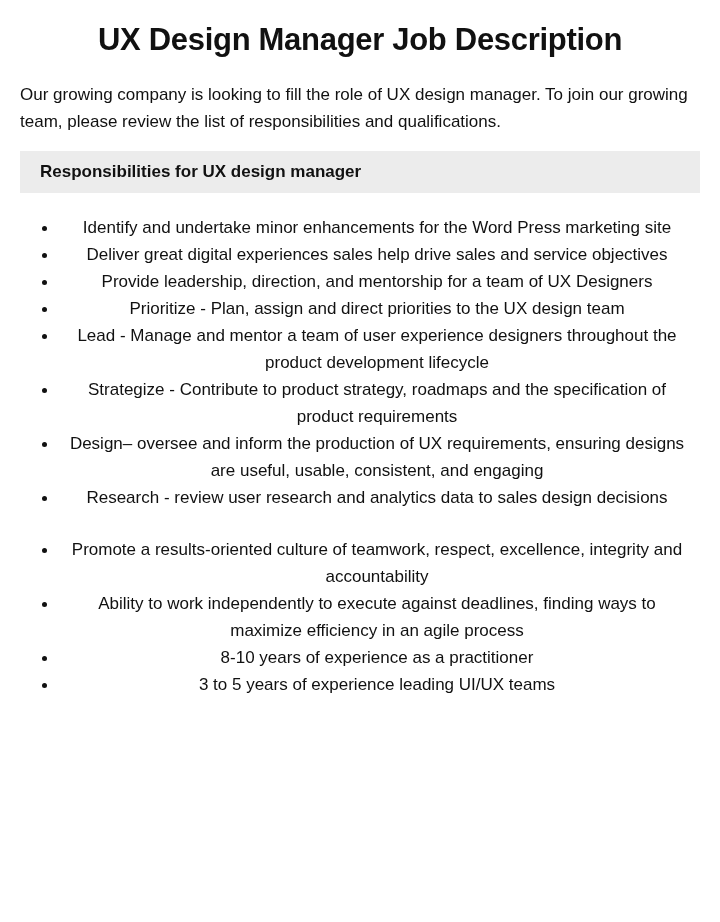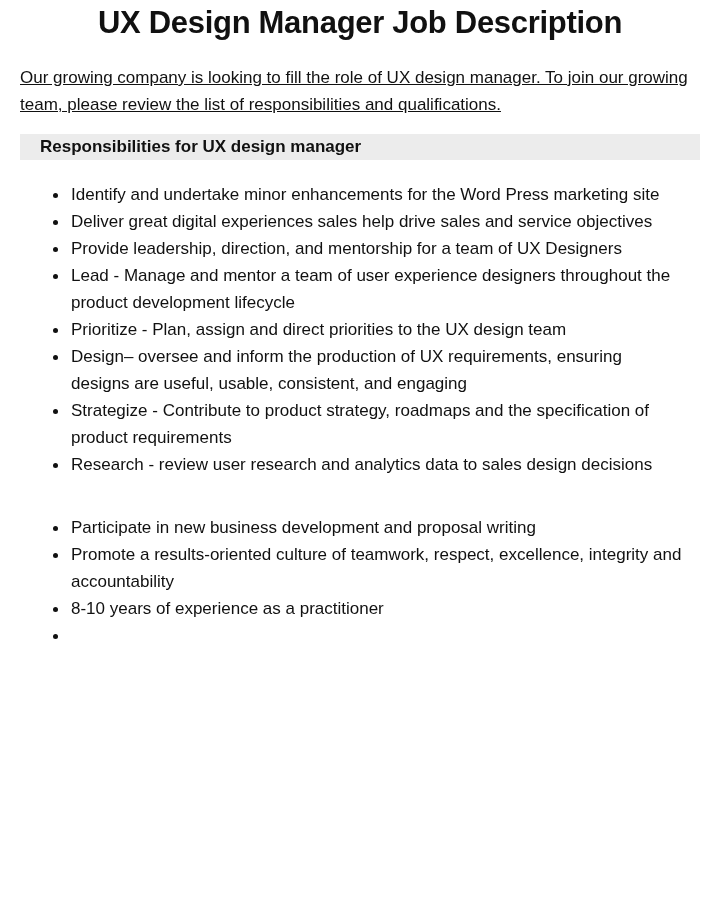--- a/index.html
+++ b/index.html
@@ -8,51 +8,51 @@
       background: #ffffff;
     }
     body {
       width: 720px;
       height: 922px;
       overflow: hidden;
       font-family: "Liberation Sans", sans-serif;
       color: #111111;
     }
     .page {
-      padding: 0 20px;
+      padding: 17px 20px;
     }
     h1 {
       margin: 0;
       padding-top: 4px;
       text-align: center;
       font-size: 31px;
       font-weight: bold;
       line-height: 38px;
       letter-spacing: -0.3px;
     }
     .intro {
       margin: 22px 0 0 0;
       font-size: 17px;
       line-height: 27px;
-      text-decoration: underline;
     }
     .section-header {
       background: #ececec;
       margin-top: 16px;
-      height: 26px;
+      height: 42px;
       display: flex;
       align-items: center;
       padding-left: 20px;
       font-size: 17px;
       font-weight: bold;
     }
     ul {
       list-style: none;
-      margin: 11px;
+      margin: 0;
       padding: 0;
+      text-align: center;
     }
     ul.resp { margin-top: 21px; }
     ul.qual { margin-top: 21px; }
     li {
       position: relative;
       padding-left: 40px;
       font-size: 17px;
       line-height: 27px;
       padding-right: 6px;
     }
@@ -72,28 +72,28 @@
 
 <div class="page">
   <h1>UX Design Manager Job Description</h1>
   <p class="intro">Our growing company is looking to fill the role of UX design manager. To join our growing team, please review the list of responsibilities and qualifications.</p>
 
   <div class="section-header">Responsibilities for UX design manager</div>
   <ul class="resp">
     <li><span class="bullet"></span><span>Identify and undertake minor enhancements for the Word Press marketing site</span></li>
     <li><span class="bullet"></span><span>Deliver great digital experiences sales help drive sales and service objectives</span></li>
     <li><span class="bullet"></span><span>Provide leadership, direction, and mentorship for a team of UX Designers</span></li>
+    <li><span class="bullet"></span><span>Prioritize - Plan, assign and direct priorities to the UX design team</span></li>
     <li><span class="bullet"></span><span>Lead - Manage and mentor a team of user experience designers throughout the product development lifecycle</span></li>
-    <li><span class="bullet"></span><span>Prioritize - Plan, assign and direct priorities to the UX design team</span></li>
+    <li><span class="bullet"></span><span>Strategize - Contribute to product strategy, roadmaps and the specification of product requirements</span></li>
     <li><span class="bullet"></span><span>Design– oversee and inform the production of UX requirements, ensuring designs are useful, usable, consistent, and engaging</span></li>
-    <li><span class="bullet"></span><span>Strategize - Contribute to product strategy, roadmaps and the specification of product requirements</span></li>
     <li><span class="bullet"></span><span>Research - review user research and analytics data to sales design decisions</span></li>
   </ul>
 
   <div class="section-gap"></div>
 
   <ul class="qual">
-    <li><span class="bullet"></span><span>Participate in new business development and proposal writing</span></li>
     <li><span class="bullet"></span><span>Promote a results-oriented culture of teamwork, respect, excellence, integrity and accountability</span></li>
+    <li><span class="bullet"></span><span>Ability to work independently to execute against deadlines, finding ways to maximize efficiency in an agile process</span></li>
     <li><span class="bullet"></span><span>8-10 years of experience as a practitioner</span></li>
-    <li><span class="bullet"></span></li>
+    <li><span class="bullet"></span><span>3 to 5 years of experience leading UI/UX teams</span></li>
   </ul>
 </div>
 
 </body></html>

